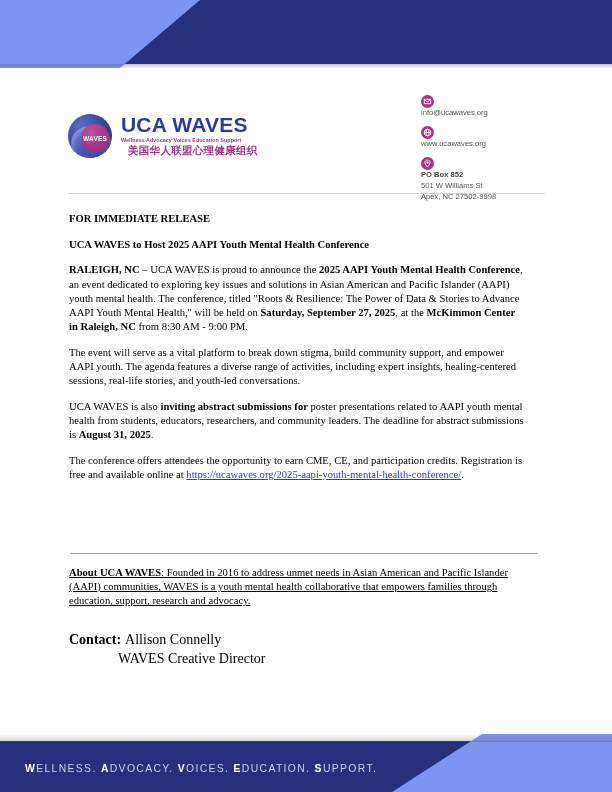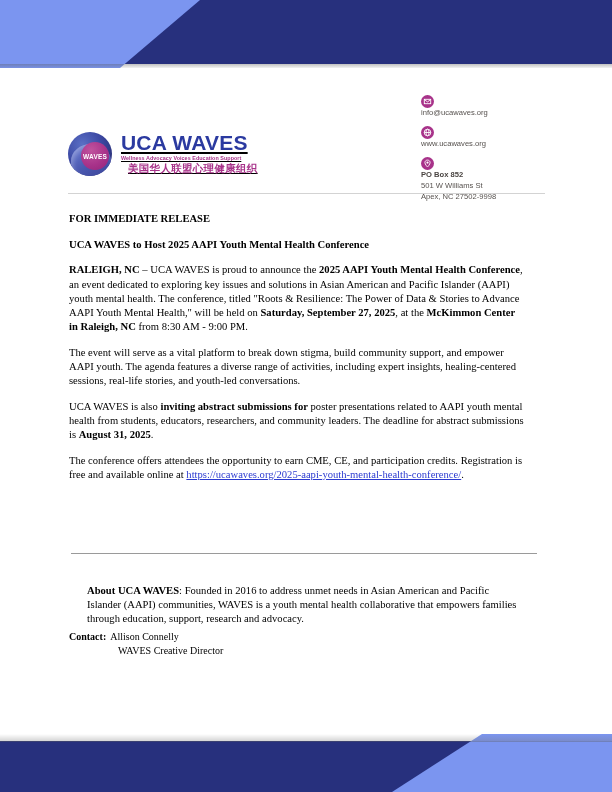--- a/index.html
+++ b/index.html
@@ -48,24 +48,23 @@
 
   
   .masthead {
     position: absolute;
     top: 88px; left: 0;
     width: 612px;
     height: 108px;
   }
   .logo-group {
     position: absolute;
-    left: 68px; top: 44px;
+    left: 68px; top: 26px;
     display: flex;
     align-items: center;
-    text-decoration: underline;
   }
   .logo-mark {
     width: 44px; height: 44px;
     position: relative;
     flex: 0 0 auto;
   }
   .logo-globe {
     position: absolute;
     left: 0; top: 0;
     width: 44px; height: 44px;
@@ -201,21 +200,21 @@
     width: 466px;
     font-size: 10.6px;
     line-height: 1.34;
     color: #000000;
   }
 
   .contact-section {
     position: absolute;
     left: 69px; top: 630px;
     width: 420px;
-    font-size: 10px;
+    font-size: 14px;
     line-height: 1.38;
     color: #000000;
   }
   .contact-line {
     display: flex;
   }
   .contact-label {
     font-weight: bold;
     flex: 0 0 auto;
     margin-right: 4px;
@@ -362,30 +361,31 @@
 
   <p>
     <span>The conference offers attendees the opportunity to earn CME, CE, and participation credits. Registration is free and available online at </span><a class="doclink" href="#">https://ucawaves.org/2025-aapi-youth-mental-health-conference/</a><span>.</span>
   </p>
 
 </div>
 
 <div class="rule-about"></div>
 
 <div class="about-section">
-  <p style="margin:18px;">
+  <p style="margin:0;text-decoration:underline;">
     <b>About UCA WAVES</b><span>: Founded in 2016 to address unmet needs in Asian American and Pacific Islander (AAPI) communities, WAVES is a youth mental health collaborative that empowers families through education, support, research and advocacy.</span>
   </p>
 </div>
 
 <div class="contact-section">
   <div class="contact-line">
     <span class="contact-label">Contact:</span>
     <span>Allison Connelly</span>
   </div>
   <div class="contact-indent">WAVES Creative Director</div>
 </div>
 
 <div class="footer-banner">
   <div class="footer-navy"></div>
   <div class="footer-lightblue"></div>
   <div class="footer-shadow"></div>
+  <div class="footer-tagline"><span class="cap">W</span><span>ELLNESS. </span><span class="cap">A</span><span>DVOCACY. </span><span class="cap">V</span><span>OICES. </span><span class="cap">E</span><span>DUCATION. </span><span class="cap">S</span><span>UPPORT.</span></div>
 </div>
 
 </body></html>

